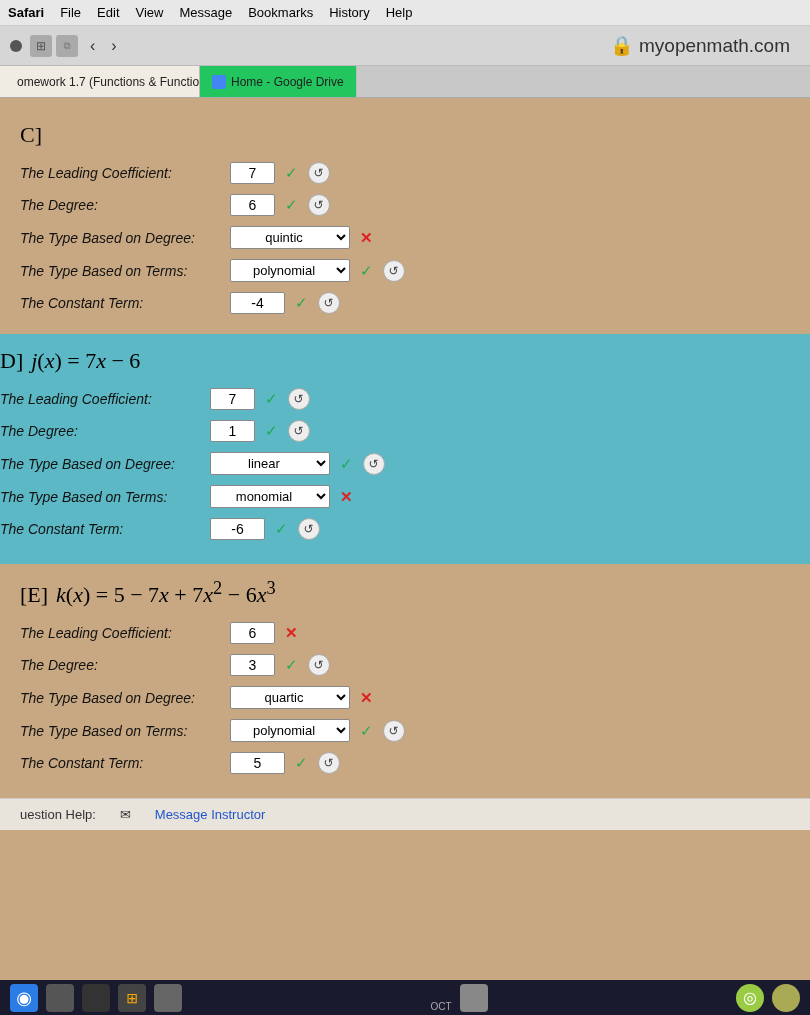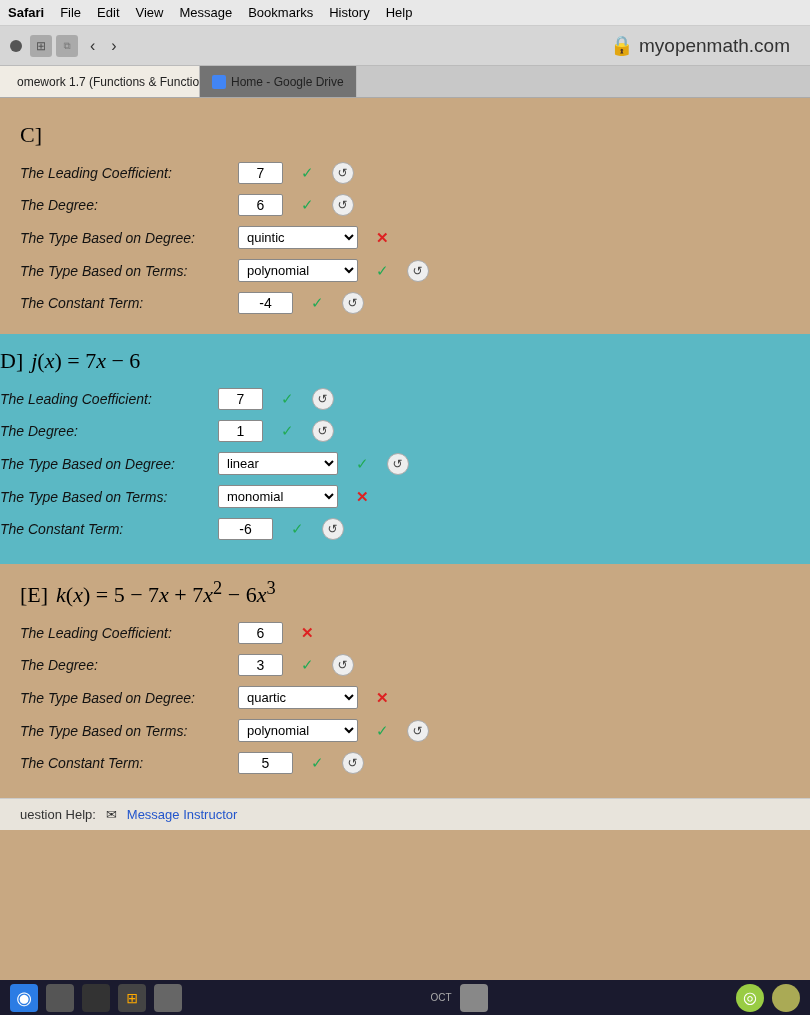--- a/index.html
+++ b/index.html
@@ -75,21 +75,21 @@
       height: 32px;
       display: flex;
       align-items: stretch;
       border-bottom: 1px solid #aaa;
       font-size: 12px;
     }
     .tab-item {
       display: flex;
       align-items: center;
       padding: 0 12px;
-      background: #737373;
+      background: #22c55e;
       border-right: 1px solid #bbb;
       cursor: pointer;
       font-size: 12px;
       color: #222;
       max-width: 200px;
       overflow: hidden;
       white-space: nowrap;
     }
     .tab-item.active {
       background: #f0ece4;
@@ -119,21 +119,21 @@
       padding: 14px 20px;
       margin: 0 -20px;
     }
 
     .field-row {
       display: flex;
       align-items: center;
       margin-bottom: 10px;
       font-size: 14px;
       color: #111;
-      gap: 18px;
+      gap: 10px;
     }
 
     .field-label {
       font-style: italic;
       min-width: 200px;
       font-size: 14px;
     }
 
     .answer-input {
       border: 1px solid #888;
@@ -145,20 +145,21 @@
       border-radius: 2px;
     }
 
     .dropdown-select {
       border: 1px solid #888;
       background: #fff;
       padding: 2px 4px;
       font-size: 13px;
       border-radius: 2px;
       min-width: 120px;
+      text-align: center;
     }
 
     
     .math-formula {
       font-family: 'Times New Roman', Times, serif;
       font-size: 22px;
     }
 
     .section-label {
       font-size: 22px;
@@ -173,21 +174,21 @@
     }
 
     
     .help-bar {
       background: #e8e4dc;
       padding: 8px 20px;
       font-size: 13px;
       color: #333;
       display: flex;
       align-items: center;
-      gap: 10px;
+      gap: 24px;
       border-top: 1px solid #ccc;
     }
     .help-bar a {
       color: #2255cc;
       text-decoration: none;
     }
 
     
     .taskbar {
       background: #1a1a2e;
@@ -206,21 +207,21 @@
       border-radius: 4px;
       display: flex; align-items: center; justify-content: center;
       font-size: 16px;
       cursor: pointer;
     }
 
     .taskbar-center {
       flex: 1;
       display: flex;
       justify-content: center;
-      align-items: center;
+      align-items: flex-end;
       gap: 8px;
     }
 
     .taskbar-oct {
       font-size: 10px;
       color: #aaa;
       text-align: center;
     }
 
     

